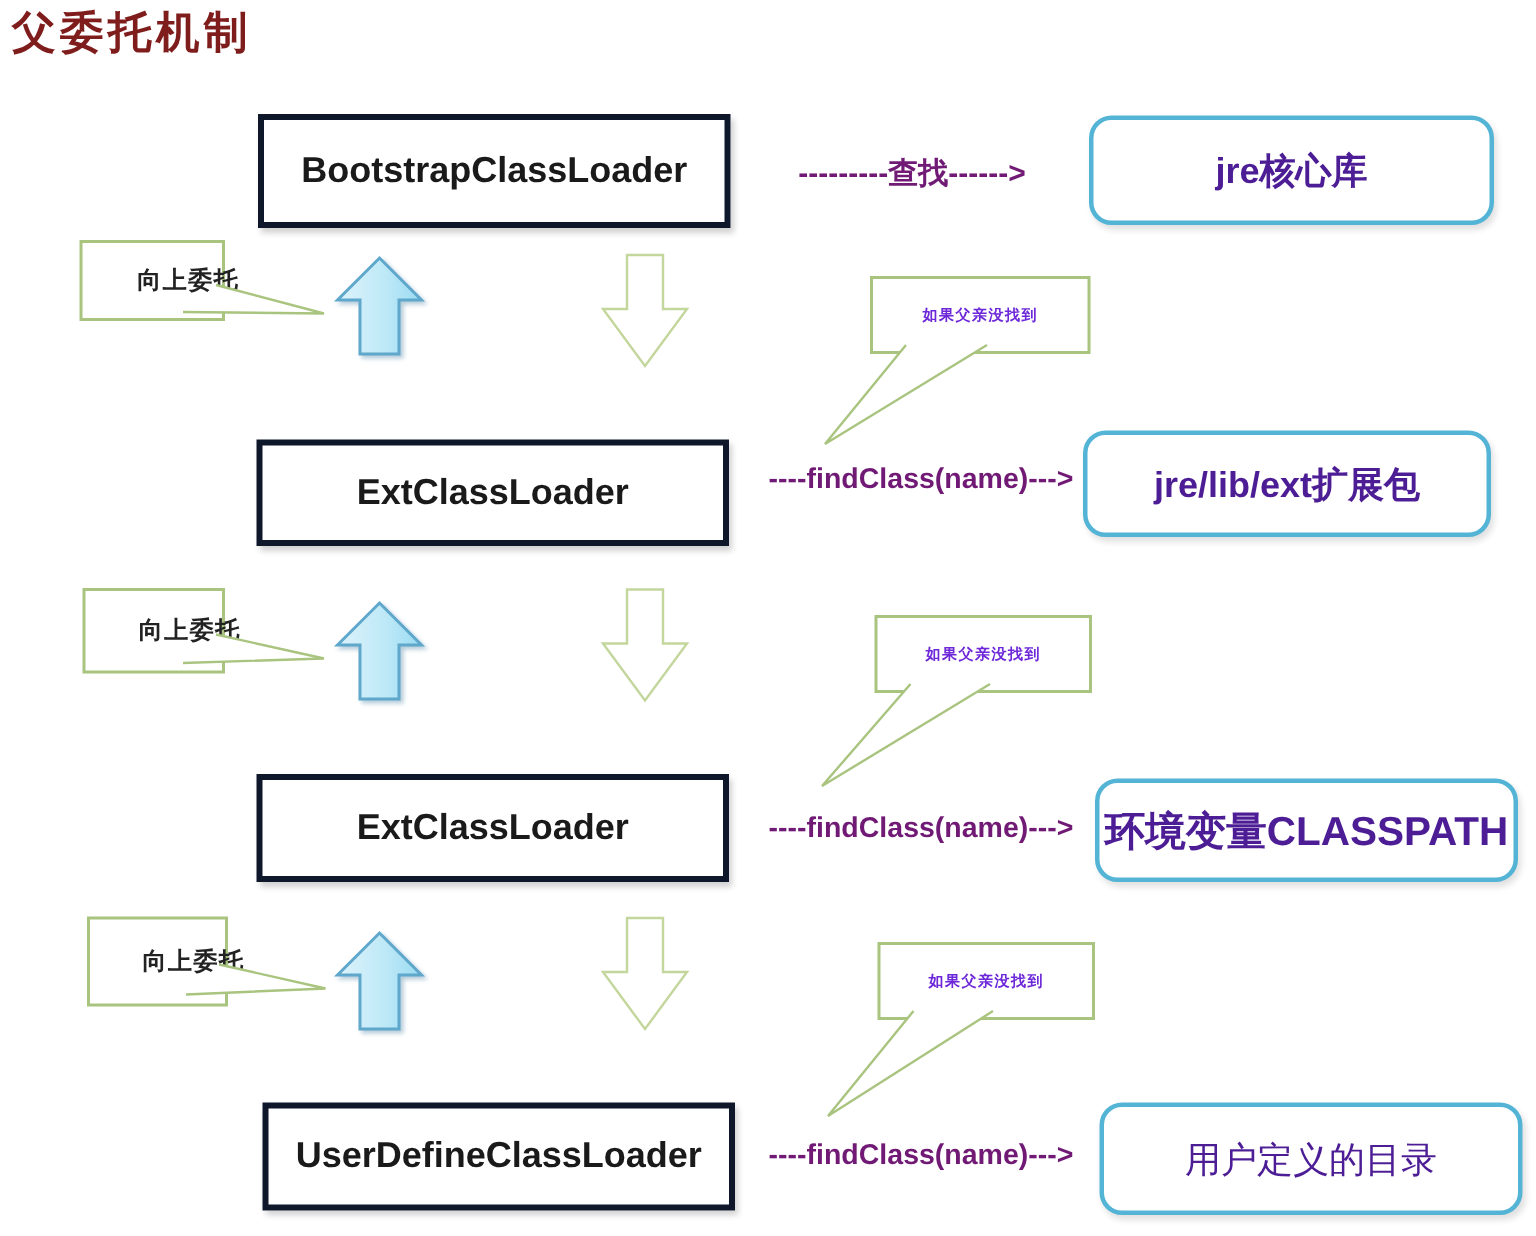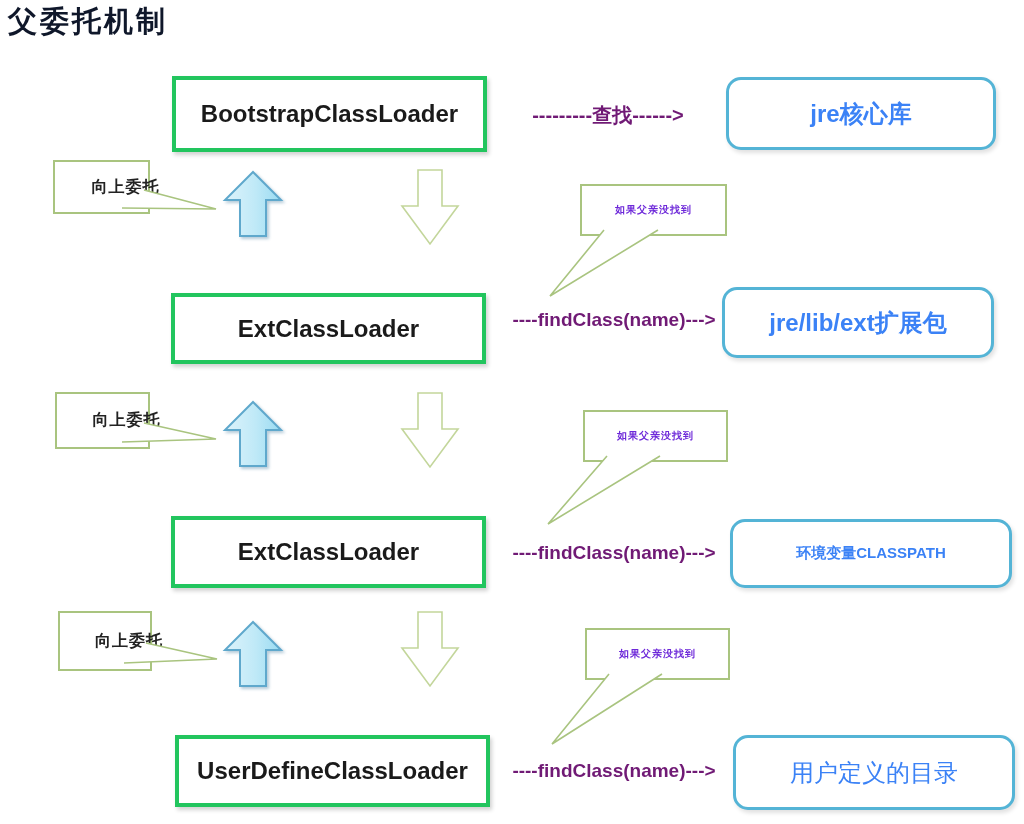--- a/index.html
+++ b/index.html
@@ -1,31 +1,31 @@
 <!DOCTYPE html>
 <html><head>
 <meta charset="utf-8">
 <style>
   html,body{margin:0;padding:0;background:#ffffff;}
   body{width:1024px;height:824px;position:relative;overflow:hidden;
        font-family:"Liberation Sans","DejaVu Sans",sans-serif;}
   .abs{position:absolute;}
-  .title{left:8px;top:2px;font-size:29px;font-weight:bold;color:#0f172a;letter-spacing:3px;}
+  .title{left:8px;top:2px;font-size:29px;font-weight:bold;color:#7f1d1d;letter-spacing:3px;}
   .loader-box{
-    border:4px solid #22c55e;background:#ffffff;
+    border:4px solid #0f172a;background:#ffffff;
     display:flex;align-items:center;justify-content:center;
     box-shadow:2px 3px 4px rgba(0,0,0,0.18);
   }
   .loader-box .lbl{font-size:24px;font-weight:bold;color:#1a1a1a;white-space:nowrap;}
   .target-box{
     border:3px solid #54B4D6;border-radius:15px;background:#ffffff;
     display:flex;align-items:center;justify-content:center;
     box-shadow:2px 3px 4px rgba(0,0,0,0.12);
   }
-  .target-box .lbl{font-size:24px;color:#3b82f6;white-space:nowrap;}
+  .target-box .lbl{font-size:24px;color:#4c1d95;white-space:nowrap;}
   .t-bold .lbl{font-weight:bold;}
   .t-semi .lbl{font-weight:600;}
   .arrow-label{
     display:flex;align-items:center;justify-content:center;
     font-size:20px;font-weight:700;color:#701a75;white-space:nowrap;
   }
   .arrow-label.cn{font-weight:600;}
   .callout{
     border:2px solid #A9C47F;background:#ffffff;
     display:flex;align-items:center;justify-content:center;white-space:nowrap;
@@ -71,21 +71,21 @@
 </div>
 <div class="abs callout right" style="left:583px;top:410px;width:141px;height:48px;">
   <span class="lbl">如果父亲没找到</span>
 </div>
 
 <div class="abs loader-box" style="left:171px;top:516px;width:307px;height:64px;">
   <span class="lbl">ExtClassLoader</span>
 </div>
 <div class="abs arrow-label" style="left:496px;top:533px;width:236px;height:40px;font-size:19px;">----findClass(name)---&gt;</div>
 <div class="abs target-box t-semi" style="left:730px;top:519px;width:276px;height:63px;">
-  <span class="lbl" style="font-size:15px;">环境变量CLASSPATH</span>
+  <span class="lbl" style="font-size:27px;">环境变量CLASSPATH</span>
 </div>
 
 <div class="abs callout left" style="left:58px;top:611px;width:90px;height:56px;">
   <span class="lbl">向上委托</span>
 </div>
 <div class="abs callout right" style="left:585px;top:628px;width:141px;height:48px;">
   <span class="lbl">如果父亲没找到</span>
 </div>
 
 <div class="abs loader-box" style="left:175px;top:735px;width:307px;height:64px;">

